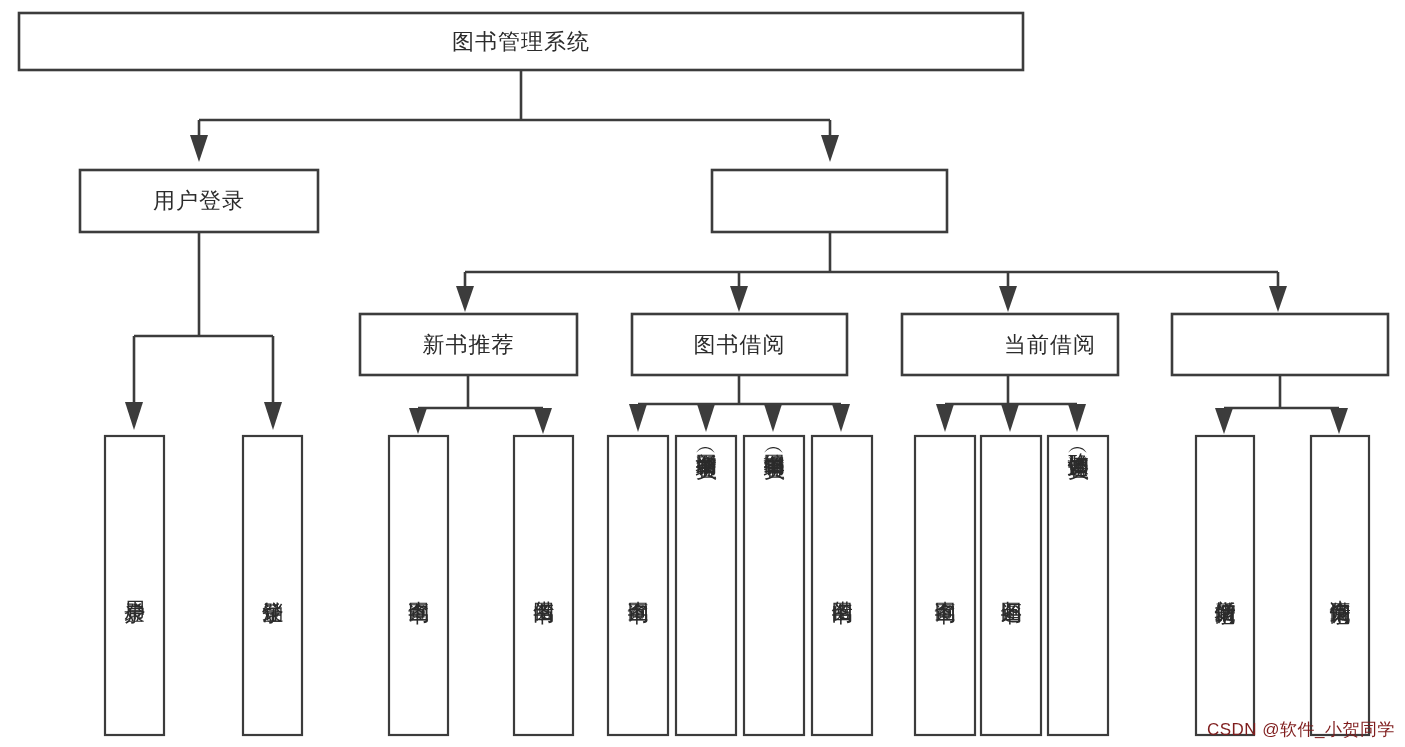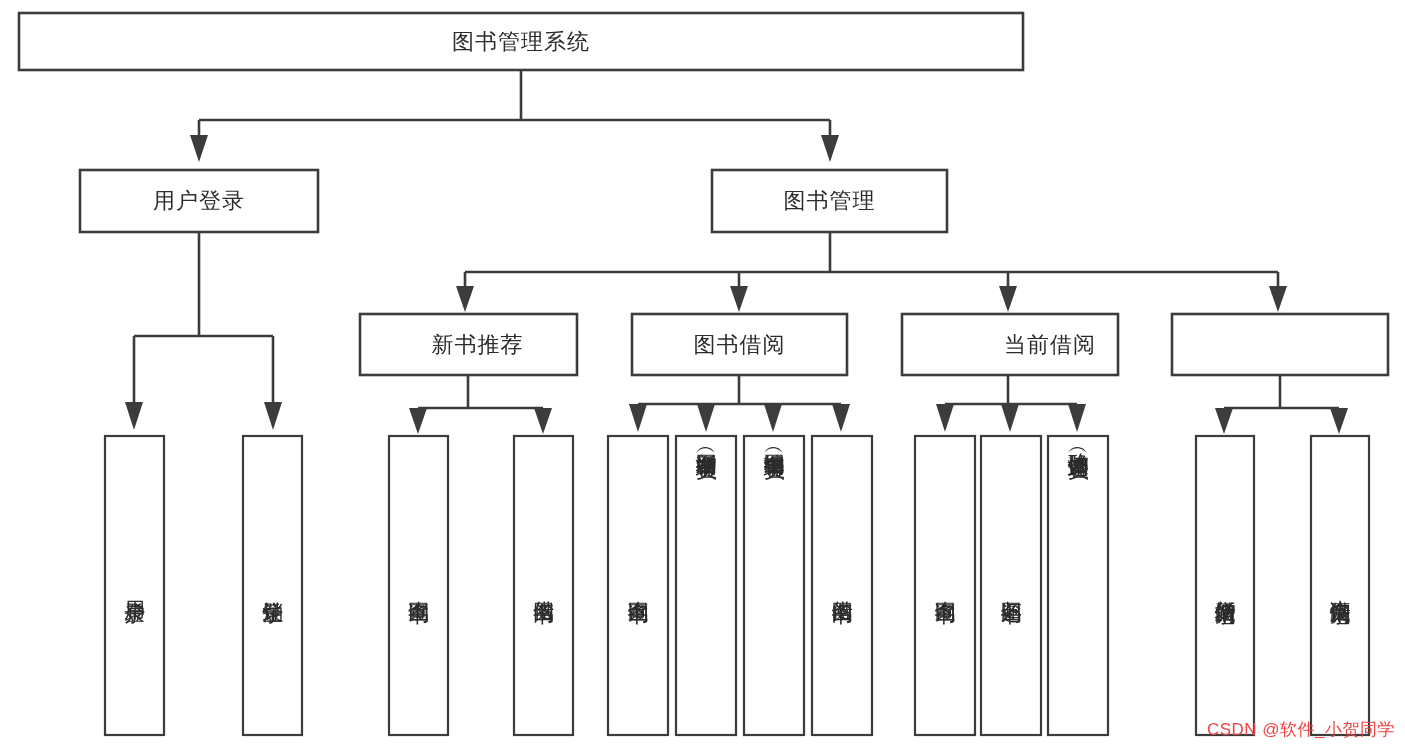--- a/index.html
+++ b/index.html
@@ -76,21 +76,21 @@
     color: #2b2b2b;
     letter-spacing: 1px;
     white-space: nowrap;
   }
   #watermark {
     position: absolute;
     right: 10px;
     bottom: 6px;
     font-family: "Liberation Sans", "DejaVu Sans", sans-serif;
     font-size: 17px;
-    color: #ef4444;
+    color: #7f1d1d;
     letter-spacing: 0.5px;
     white-space: nowrap;
     pointer-events: none;
   }
 </style>
 </head>
 <body>
 
 <div id="diagram-root">
 
@@ -194,25 +194,22 @@
   </svg>
 
   <div class="htext-wrap" style="left:19px; top:13px; width:1004px; height:57px;align-items:center;">
     <span class="htext">图书管理系统</span>
   </div>
 
   <div class="htext-wrap" style="left:80px; top:170px; width:238px; height:62px;">
     <span class="htext">用户登录</span>
   </div>
 
-  <div class="htext-wrap" style="left:712px; top:170px; width:235px; height:62px;">
-    <span class="htext">图书管理</span>
-  </div>
-
-  <div class="htext-wrap" style="left:369px; top:314px; width:217px; height:61px;">
+
+  <div class="htext-wrap" style="left:360px; top:314px; width:217px; height:61px;">
     <span class="htext">新书推荐</span>
   </div>
 
   <div class="htext-wrap" style="left:632px; top:314px; width:215px; height:61px;border-radius:30px;">
     <span class="htext">图书借阅</span>
   </div>
 
   <div class="htext-wrap" style="left:902px; top:314px; width:216px; height:61px;padding-left:40px;">
     <span class="htext">当前借阅</span>
   </div>

